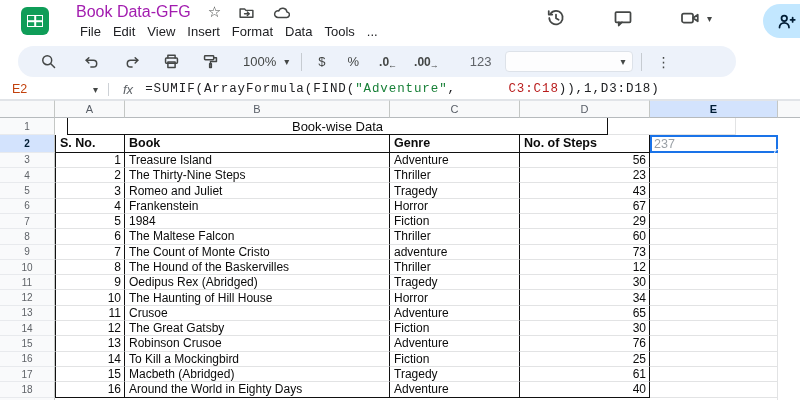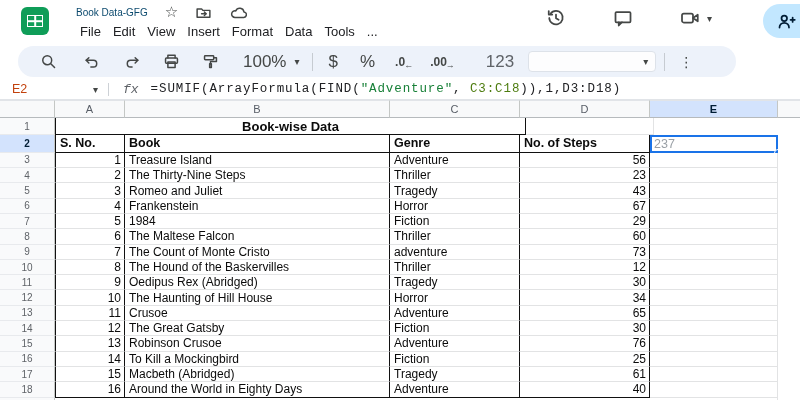--- a/index.html
+++ b/index.html
@@ -9,68 +9,68 @@
   svg { display: block; }
   .ic { stroke: #444746; fill: none; stroke-width: 1.4; stroke-linecap: round; stroke-linejoin: round; }
 
   
   .topbar { position: absolute; left: 0; top: 0; width: 800px; height: 44px; background: #fff; }
   .logo { position: absolute; left: 21px; top: 7px; width: 28px; height: 28px; background: #0f9d58; border-radius: 6px; }
   .logo .tbl { position: absolute; left: 6px; top: 8px; width: 16px; height: 12px; border: 1.6px solid #fff; }
   .logo .tbl::before { content: ""; position: absolute; left: 50%; top: 0; width: 1.6px; height: 100%; background: #fff; transform: translateX(-50%); }
   .logo .tbl::after { content: ""; position: absolute; top: 50%; left: 0; height: 1.6px; width: 100%; background: #fff; transform: translateY(-50%); }
   .title-row { position: absolute; left: 76px; top: 3px; display: flex; align-items: center; gap: 17px; }
-  .doc-title { font-size: 10px; color: #0c4a6e; }
+  .doc-title { font-size: 16px; color: #a21caf; }
   .star { font-size: 15px; color: #444746; line-height: 18px; }
   .menubar { position: absolute; left: 74px; top: 23px; display: flex; }
   .menu-item { font-size: 13px; color: #202124; padding: 1px 6px; border-radius: 4px; }
   .tb-right { position: absolute; left: 545px; top: 7px; display: flex; align-items: center; }
   .tb-right .rico { width: 22px; height: 22px; display: flex; align-items: center; justify-content: center; }
   .caret { font-size: 10px; color: #444746; }
   .share-pill { position: absolute; left: 763px; top: 4px; width: 70px; height: 34px; border-radius: 17px; background: #c2e7ff; display: flex; align-items: center; }
   .share-pill svg { margin-left: 13px; stroke: #001d35; }
 
   
   .toolbar { position: absolute; left: 0; top: 44px; width: 800px; height: 35px; background: #fff; }
   .pill { position: absolute; left: 18px; top: 2px; width: 718px; height: 31px; background: #edf2fa; border-radius: 16px; display: flex; align-items: center; }
   .titem { display: flex; align-items: center; justify-content: center; color: #444746; }
   .tsep { width: 1px; height: 18px; background: #c6cbd1; margin: 0 6px; }
-  .tlabel { font-size: 17px; color: #444746; }
+  .tlabel { font-size: 13px; color: #444746; }
   .num-ico { font-size: 12px; font-weight: bold; color: #444746; letter-spacing: 0; }
   .num-ico .arr { font-size: 9px; font-weight: normal; position: relative; top: 3px; left: -1px; }
   .font-dd { width: 128px; height: 21px; background: #fdfdfe; border: 1px solid #dde2e9; border-radius: 4px; display: flex; align-items: center; justify-content: flex-end; padding-right: 7px; margin-left: 14px; }
   .more-dots { font-size: 14px; color: #444746; }
 
   
   .fbar { position: absolute; left: 0; top: 79px; width: 800px; height: 21px; background: #fff; border-bottom: 1px solid #e1e4e8; display: flex; align-items: center; }
   .namebox { width: 108px; display: flex; align-items: center; justify-content: space-between; padding: 0 10px 0 12px; }
   .namebox .nb-text { font-size: 12.5px; color: #c2410c; }
   .fsep { width: 1px; height: 13px; background: #cdd1d6; }
-  .fx { font-style: italic; font-family: Liberation Mono, monospace; font-size: 13px; color: #5f6368; margin: 0 12px 0 14px; }
+  .fx { font-style: italic; font-family: Liberation Sans, sans-serif; font-size: 13px; color: #5f6368; margin: 0 12px 0 14px; }
   .formula { font-family: "Liberation Mono", monospace; font-size: 12.5px; letter-spacing: 0.9px; white-space: nowrap; }
 
   
   .grid { position: absolute; left: 0; top: 100px; width: 800px; height: 300px; overflow: hidden; background: #fff; }
   .hdr-row { display: flex; height: 18px; }
   .hdr-cell { background: #f8f9fa; border-right: 1px solid #c4c7c5; border-bottom: 1px solid #b6babd; border-top: 1px solid #e1e4e8;
     font-size: 11px; color: #575d66; display: flex; align-items: center; justify-content: center; flex-shrink: 0; }
   .hdr-cell.sel { background: #d3e3fd; color: #001d35; font-weight: bold; }
   .corner { width: 55px; } .w-a { width: 70px; } .w-b { width: 265px; } .w-c { width: 130px; } .w-d { width: 130px; } .w-e { width: 128px; } .w-f { width: 22px; border-right: none; }
 
   .r { display: flex; height: 15.3px; flex-shrink: 0; }
   .r.title-r, .r.head-r { height: 17.4px; }
   .gut { width: 55px; flex-shrink: 0; background: #f9fafb; border-right: 1px solid #c4c7c5; border-bottom: 1px solid #e8eaed;
     font-size: 10px; color: #5f6368; display: flex; align-items: center; justify-content: center; }
   .gut.sel { background: #d3e3fd; color: #001d35; font-weight: bold; }
   .c { flex-shrink: 0; font-size: 12px; color: #0b0b0b; line-height: 1; display: flex; align-items: center; overflow: hidden; white-space: nowrap; }
   .c.txt { padding-left: 4px; justify-content: flex-start; }
   .c.num { padding-right: 3px; justify-content: flex-end; }
   .bL { border-left: 1px solid #111; } .bR { border-right: 1px solid #111; } .bB { border-bottom: 1px solid #111; }
   .lB { border-bottom: 1px solid #e2e3e4; } .lR { border-right: 1px solid #e2e3e4; }
-  .merged-title { width: 471px; justify-content: center; font-weight: bold; font-size: 13px; }
+  .merged-title { width: 541px; justify-content: center; font-weight: normal; font-size: 13px; margin-left: 12px; }
   .head-r .c { font-weight: bold; font-size: 12.5px; }
   .e2 { position: relative; box-shadow: inset 0 0 0 2px #1a73e8; padding-left: 4px; font-size: 12px; color: #9aa0a6; }
   .e2 .handle { position: absolute; right: -4px; bottom: -4px; width: 8px; height: 8px; background: #1a73e8; border-radius: 50%; border: 1px solid #fff; }
 </style>
 </head>
 <body>
 
 <div class="topbar">
   <div class="logo">
       <div class="tbl"></div>
@@ -196,21 +196,21 @@
 
 <div class="fbar">
   <div class="namebox">
     <span class="nb-text">E2</span>
     <span class="caret">▾</span>
   </div>
   <span class="fsep"></span>
   <span class="fx">fx</span>
   <div class="formula">
     
-  <span style="color: rgb(32, 33, 36);">=SUMIF(ArrayFormula(FIND(</span><span style="color: rgb(24, 128, 56);">"Adventure"</span><span style="color: rgb(32, 33, 36);">, </span><span style="color: #4d7c0f;">C3:C18</span><span style="color: rgb(32, 33, 36);">)),1,D3:D18)</span></div>
+  <span style="color: rgb(32, 33, 36);">=SUMIF(ArrayFormula(FIND(</span><span style="color: rgb(24, 128, 56);">"Adventure"</span><span style="color: rgb(32, 33, 36);">, </span><span style="color: #b91c1c; margin-left: 44px;">C3:C18</span><span style="color: rgb(32, 33, 36);">)),1,D3:D18)</span></div>
 </div>
 
 <div class="grid">
 
   <div class="hdr-row">
     <div class="hdr-cell corner"></div>
     <div class="hdr-cell w-a">A</div>
     <div class="hdr-cell w-b">B</div>
     <div class="hdr-cell w-c">C</div>
     <div class="hdr-cell w-d">D</div>

